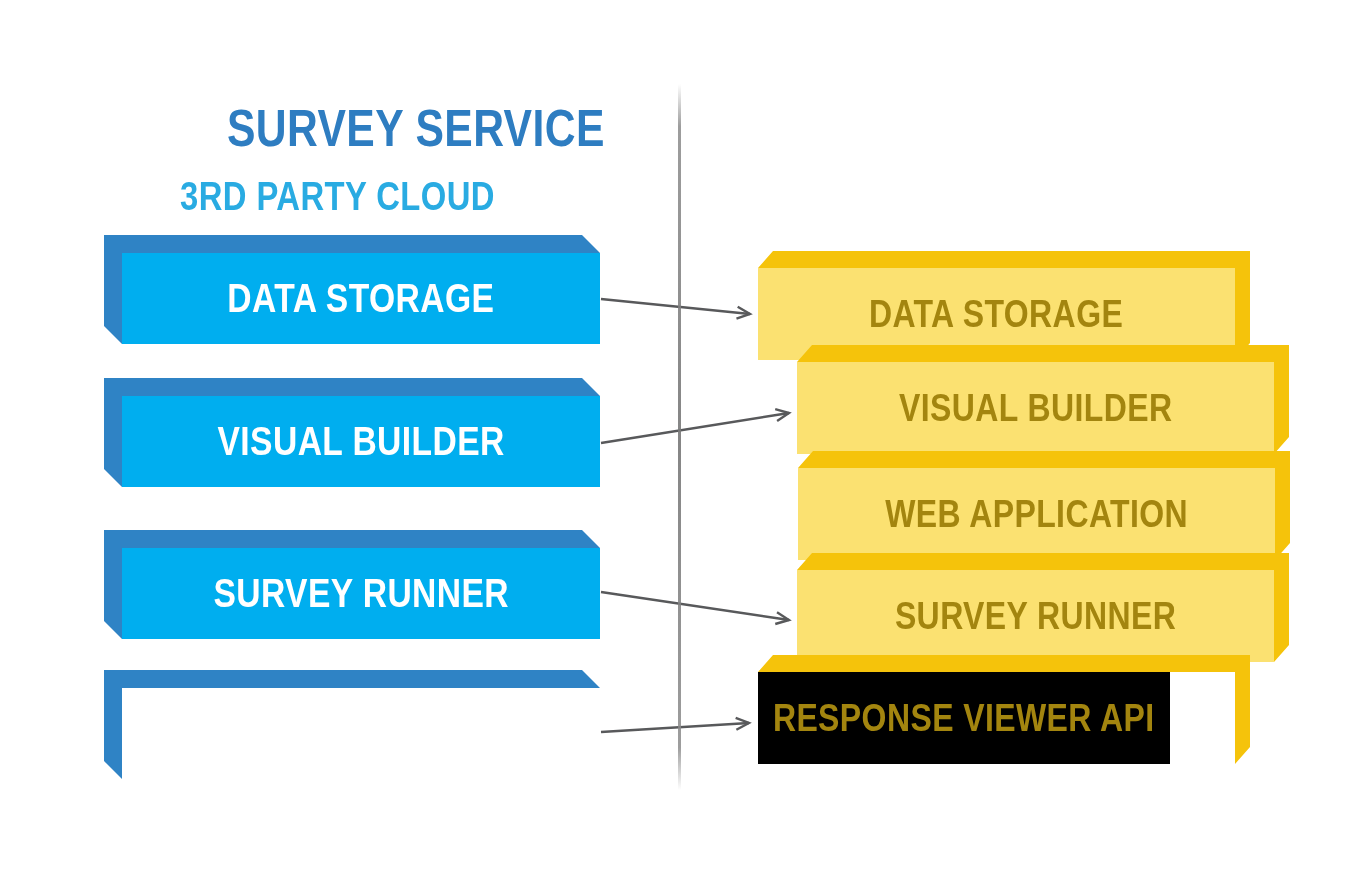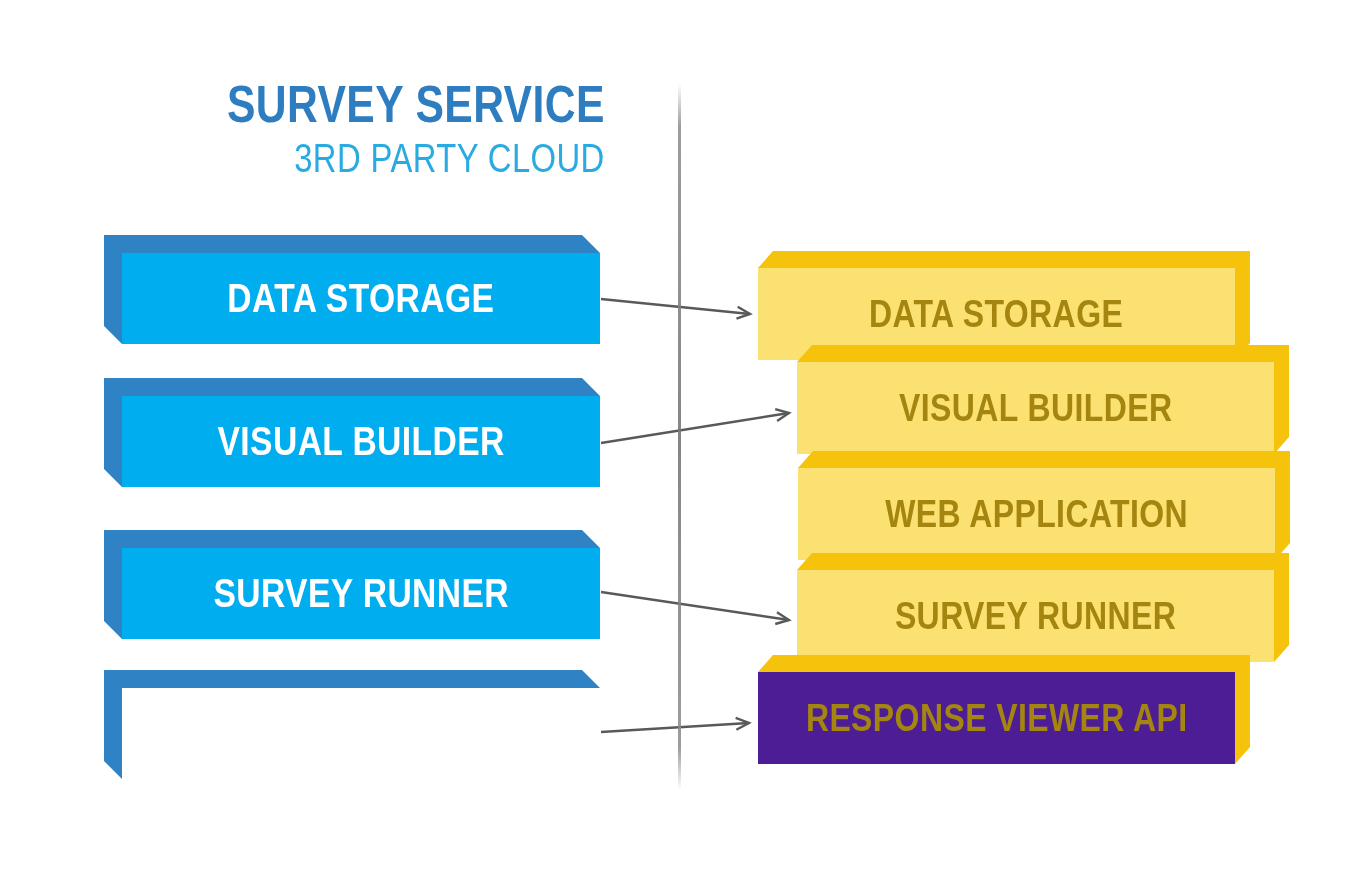--- a/index.html
+++ b/index.html
@@ -5,22 +5,22 @@
   html, body { margin: 0; padding: 0; background: #ffffff; }
   .canvas {
     position: relative;
     width: 1358px;
     height: 873px;
     background: #ffffff;
     overflow: hidden;
     font-family: "Liberation Sans", sans-serif;
   }
   .header { position: absolute; top: 78px; }
-  .header .title-line { font-size: 52px; font-weight: bold; line-height: 1.0; white-space: nowrap; }
-  .header .subtitle-line { font-size: 40px; font-weight: normal; line-height: 1.0; margin-top: 8px; white-space: nowrap; }
+  .header .title-line { font-size: 52px; font-weight: bold; line-height: 1.0; white-space: nowrap; margin-top: 24px; }
+  .header .subtitle-line { font-size: 40px; font-weight: bold; line-height: 1.0; margin-top: 22px; white-space: nowrap; text-align: center; }
   .header-left { left: 0; width: 605px; text-align: right; }
   .header-right { left: 756px; width: 600px; text-align: left; }
   .condense { display: inline-block; transform: scaleX(0.82); letter-spacing: 0.5px; }
   .header-left .condense { transform-origin: right center; }
   .header-right .condense { transform-origin: left center; }
 
   .divider {
     position: absolute;
     width: 3px;
     background: linear-gradient(to bottom,
@@ -117,17 +117,17 @@
       </div>
     </div>
     <div class="box3d yellow" style="left: 797px; top: 553px; width: 492px; height: 109px;">
       <div class="back" style="background: rgb(245, 195, 11); clip-path: polygon(0px 17px, 15px 0px, 492px 0px, 492px 92px, 477px 109px, 477px 17px);"></div>
       <div class="front" style="left: 0px; top: 17px; width: 477px; height: 92px; background: rgb(251, 225, 113);">
         <span class="label" style="color: rgb(163, 133, 15);">SURVEY RUNNER</span>
       </div>
     </div>
     <div class="box3d yellow" style="left: 758px; top: 655px; width: 492px; height: 109px;">
       <div class="back" style="background: rgb(245, 195, 11); clip-path: polygon(0px 17px, 15px 0px, 492px 0px, 492px 92px, 477px 109px, 477px 17px);"></div>
-      <div class="front" style="left: 0px; top: 17px; width: 477px; height: 92px; background: #4c1d95;">
+      <div class="front" style="left: 0px; top: 17px; width: 412px; height: 92px; background: #000000;">
         <span class="label" style="color: rgb(163, 133, 15);">RESPONSE VIEWER API</span>
       </div>
     </div>
   </div>
 
 </body></html>

